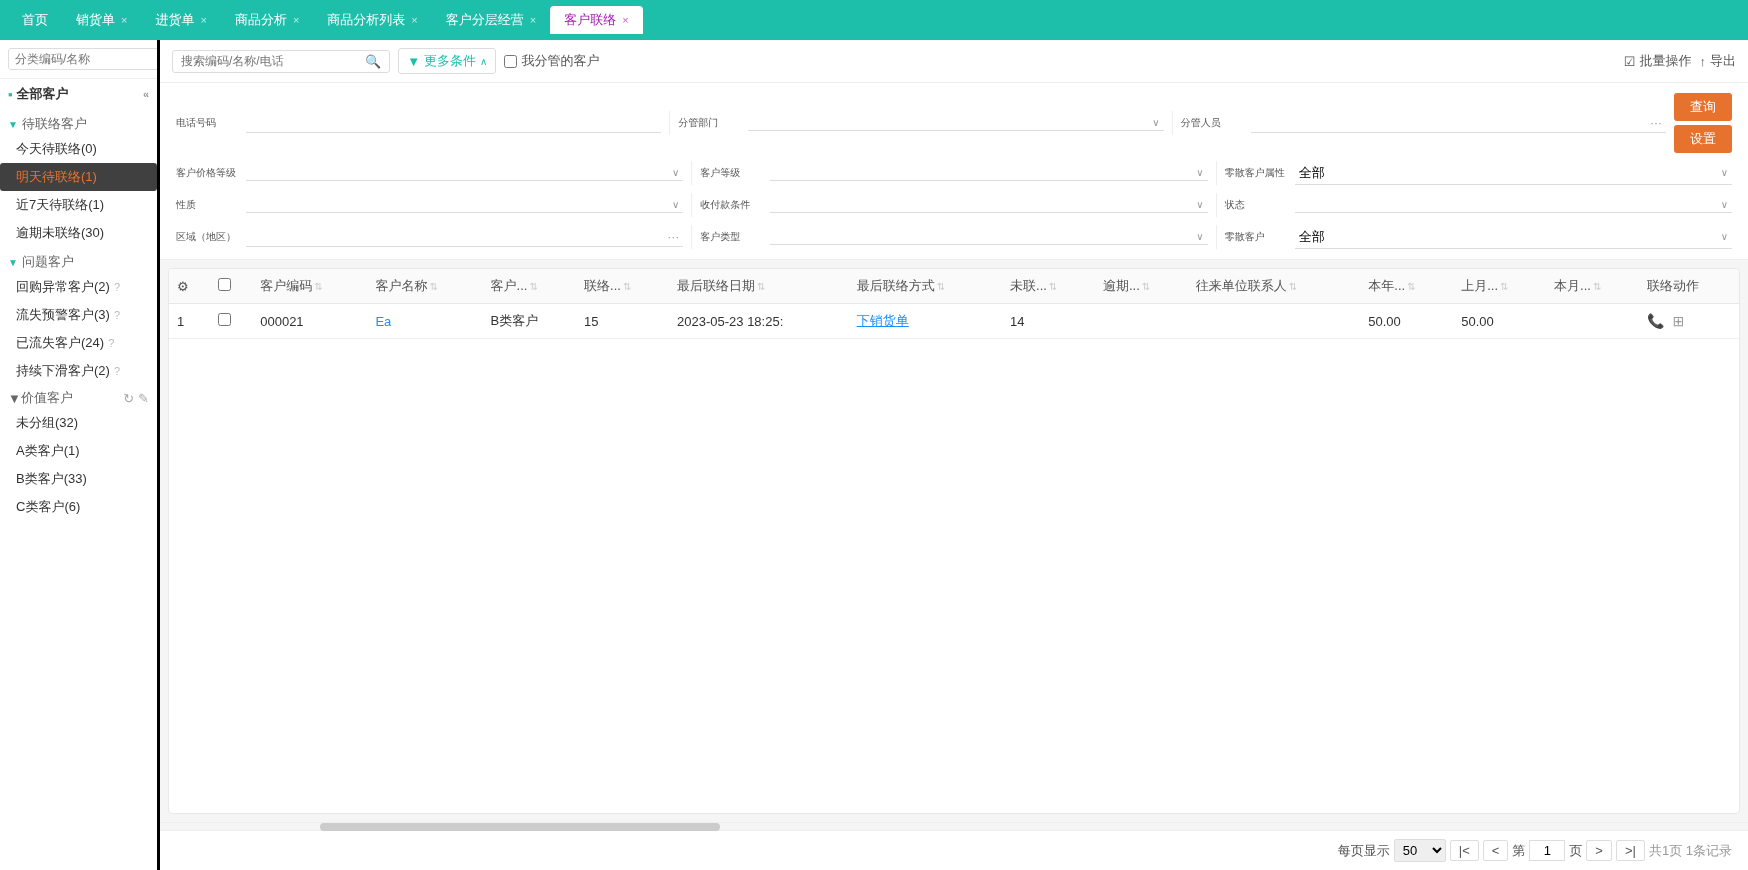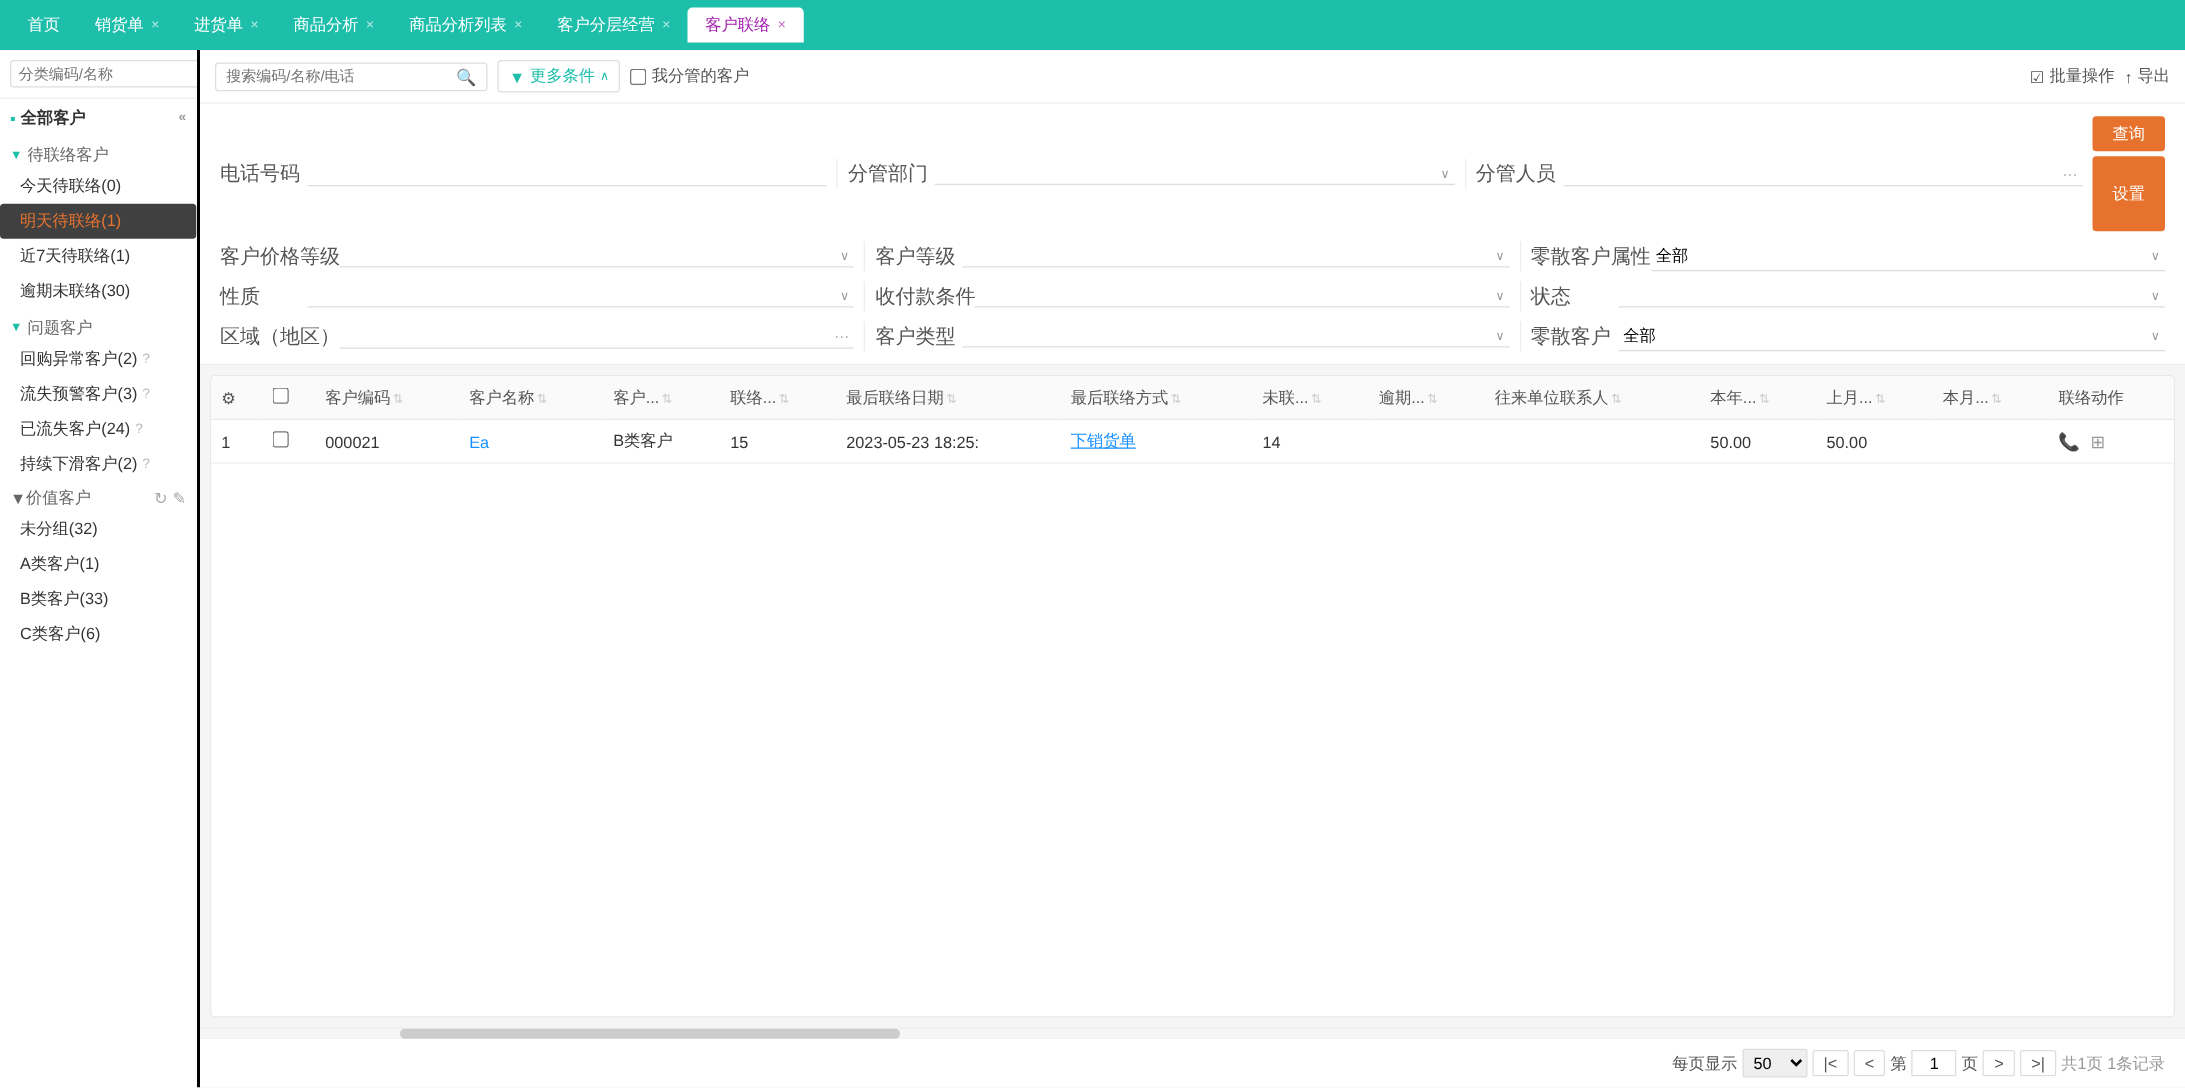--- a/index.html
+++ b/index.html
@@ -38,27 +38,27 @@
     .my-customers { display: flex; align-items: center; gap: 4px; font-size: 12px; color: #555; cursor: pointer; }
     .my-customers input[type=checkbox] { cursor: pointer; }
     .toolbar-right { margin-left: auto; display: flex; gap: 8px; }
     .batch-btn, .export-btn { display: flex; align-items: center; gap: 4px; font-size: 12px; color: #555; cursor: pointer; }
 
     
     .filter-panel { background: #fff; border-bottom: 1px solid #eee; padding: 10px 16px; }
     .filter-row { display: flex; align-items: center; margin-bottom: 8px; gap: 8px; }
     .filter-row:last-child { margin-bottom: 0; }
     .filter-field { display: flex; align-items: center; flex: 1; min-width: 0; }
-    .filter-label { color: #555; font-size: 16px; white-space: nowrap; min-width: 70px; }
+    .filter-label { color: #555; font-size: 10px; white-space: nowrap; min-width: 70px; }
     .filter-input { flex: 1; border: none; border-bottom: 1px solid #ddd; outline: none; font-size: 12px; padding: 2px 4px; }
     .filter-select { flex: 1; border: none; border-bottom: 1px solid #ddd; outline: none; font-size: 12px; padding: 2px 4px; background: #fff; cursor: pointer; display: flex; align-items: center; justify-content: space-between; }
     .filter-select .chevron { color: #999; font-size: 10px; }
     .filter-divider { width: 1px; height: 24px; background: #eee; }
     .query-btn { background: #e6722e; color: #fff; border: none; border-radius: 3px; padding: 5px 16px; cursor: pointer; font-size: 13px; }
-    .settings-btn { background: #e6722e; color: #fff; border: none; border-radius: 3px; padding: 21px 16px; cursor: pointer; font-size: 13px; }
+    .settings-btn { background: #e6722e; color: #fff; border: none; border-radius: 3px; padding: 5px 16px; cursor: pointer; font-size: 13px; }
     .btn-group { display: flex; flex-direction: column; gap: 4px; }
     .filter-ellipsis { color: #999; font-size: 12px; cursor: pointer; }
 
     
     .table-container { flex: 1; overflow: auto; background: #fff; margin: 8px; border-radius: 4px; border: 1px solid #e8e8e8; }
     table { width: 100%; border-collapse: collapse; font-size: 12px; }
     thead tr { background: #fafafa; }
     thead th { padding: 8px 8px; text-align: left; border-bottom: 1px solid #e8e8e8; color: #555; font-weight: normal; white-space: nowrap; position: relative; }
     thead th .sort-icon { color: #ccc; margin-left: 2px; font-size: 10px; }
     tbody tr { background: #fff; }

